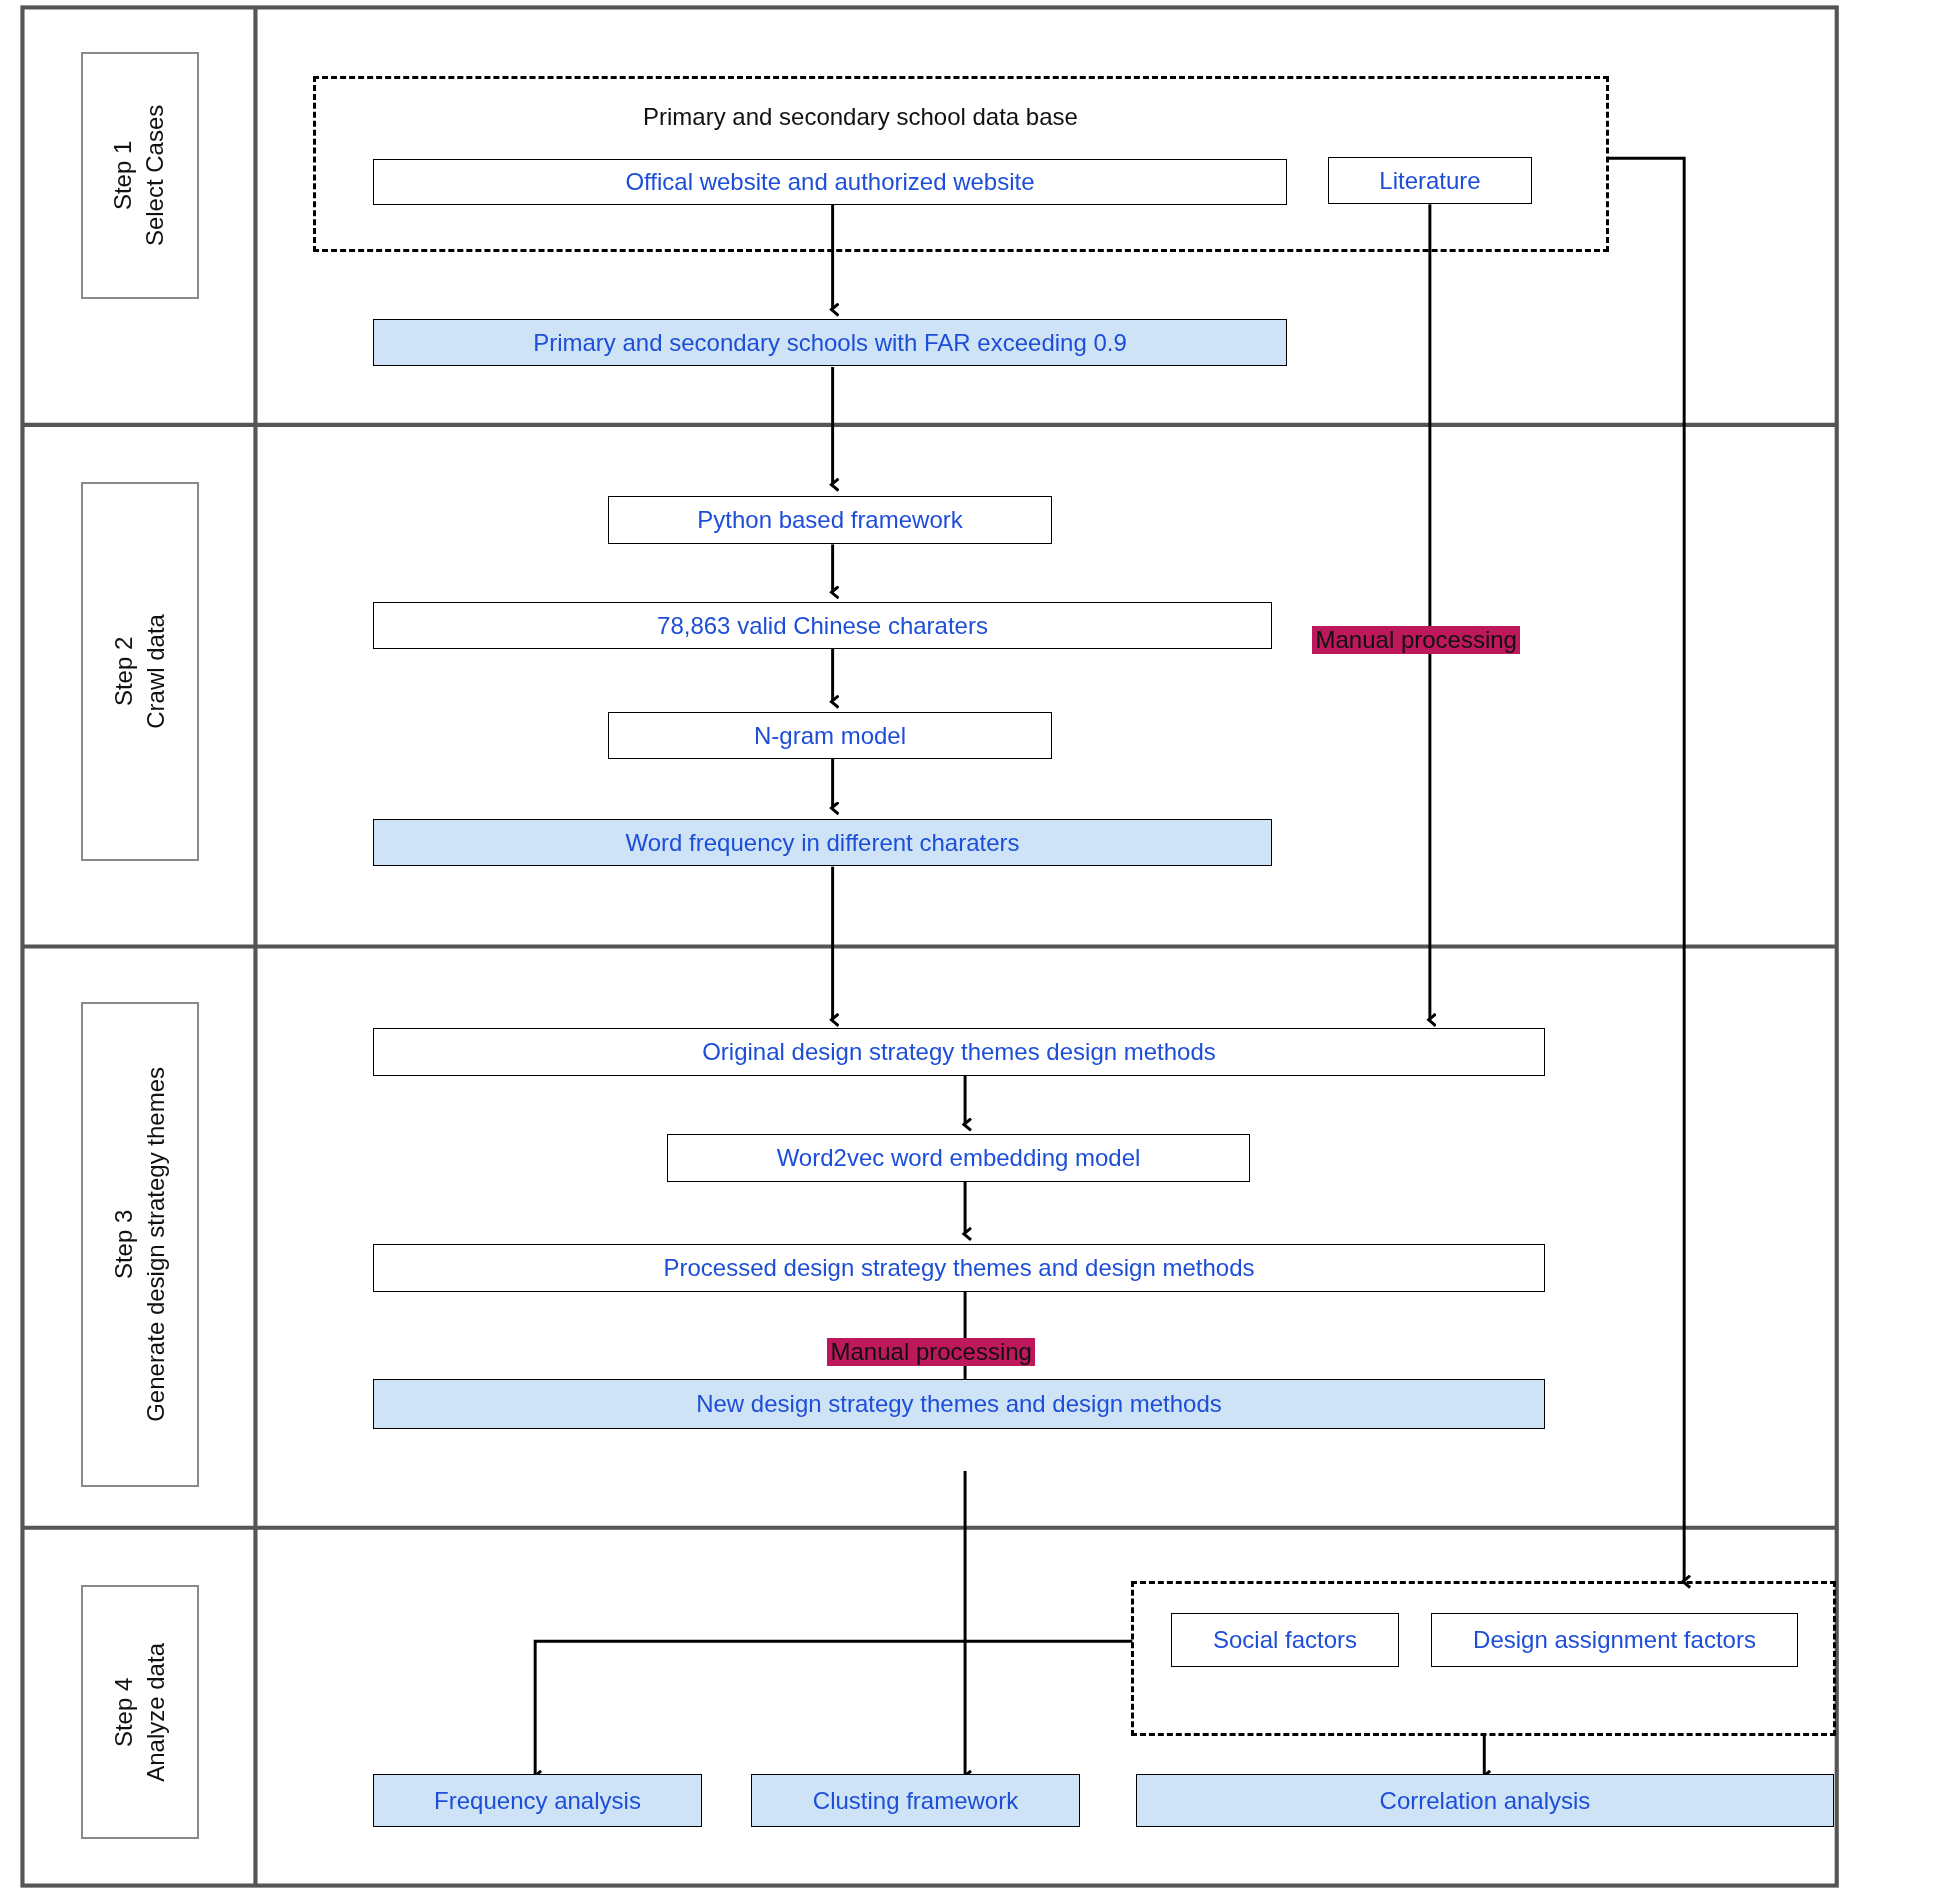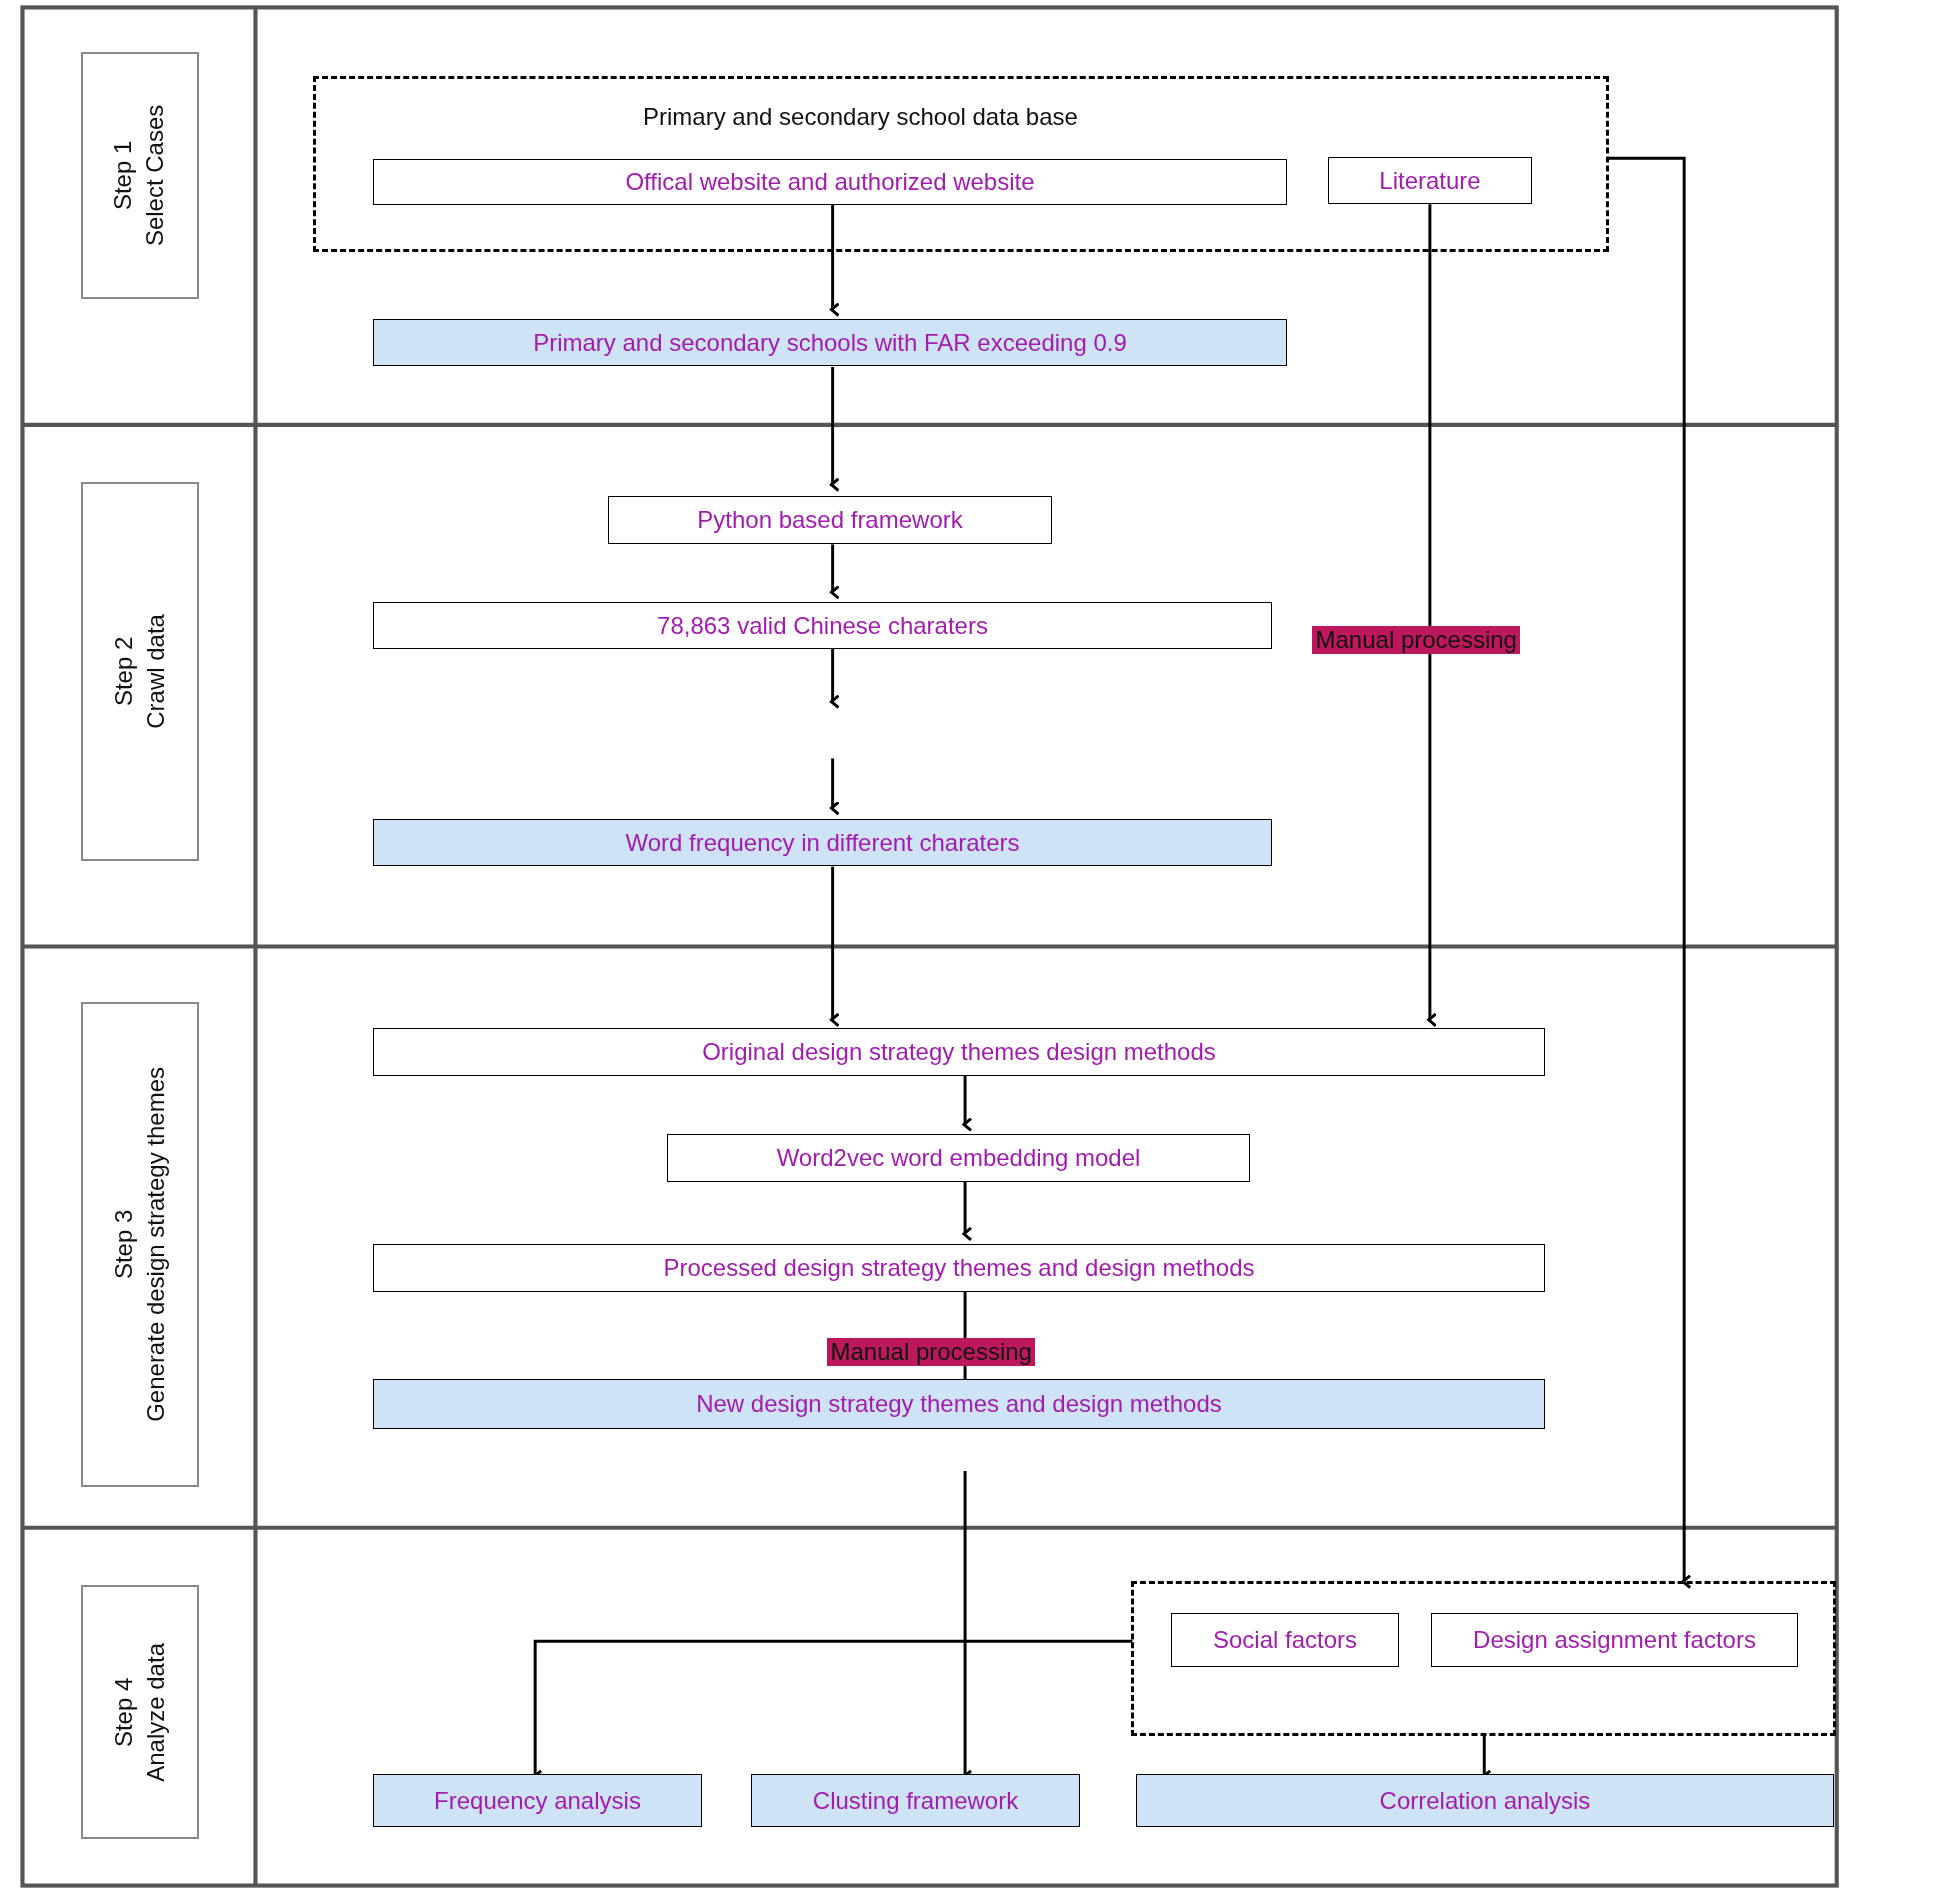--- a/index.html
+++ b/index.html
@@ -1,21 +1,21 @@
 <!DOCTYPE html>
 <html style="font-size:9.5px"><head>
 <meta charset="utf-8">
 <style>
   html,body{margin:0;padding:0;background:#ffffff;}
   body{font-family:"Liberation Sans", sans-serif;}
   #stage{position:relative;width:1955px;height:1893px;background:#fff;overflow:hidden;}
   svg.layer{position:absolute;left:0;top:0;width:1955px;height:1893px;pointer-events:none;}
   .node{position:absolute;box-sizing:border-box;border:1.8px solid #000;background:#ffffff;
         display:flex;align-items:center;justify-content:center;text-align:center;
-        font-family:"Liberation Sans", sans-serif;font-size:24px;color:#a21caf;line-height:1.15;}
+        font-family:"Liberation Sans", sans-serif;font-size:24px;color:#1d4ed8;line-height:1.15;}
   .node.blue{background:#cfe3f7;text-align:right;}
   .steplabel{position:absolute;box-sizing:border-box;border:2.4px solid #8a8a8a;background:#fff;
              display:flex;align-items:center;justify-content:center;}
   .steplabel .txt{transform:rotate(-90deg);white-space:nowrap;text-align:center;
              font-family:"Liberation Sans", sans-serif;font-size:24px;color:#111;line-height:1.35;}
   .dashbox{position:absolute;box-sizing:border-box;border:3px dashed #000;background:transparent;}
   .edgelabel{position:absolute;font-family:"Liberation Sans", sans-serif;font-size:24px;color:#111;
              background:#be185d;padding:0 3.5px;white-space:nowrap;}
   .capt{position:absolute;font-family:"Liberation Sans", sans-serif;font-size:24px;color:#111;white-space:nowrap;}
 </style>
@@ -90,20 +90,21 @@
   <div class="node" style="left:373px;top:159px;width:914px;height:46px;">Offical website and authorized website</div>
 
   <div class="node" style="left:1328px;top:157px;width:204px;height:47px;text-align:center;">Literature</div>
 
   <div class="node blue" style="left:373px;top:319px;width:914px;height:47px;">Primary and secondary schools with FAR exceeding 0.9</div>
 
   <div class="node" style="left:608px;top:496px;width:444px;height:48px;">Python based framework</div>
 
   <div class="node" style="left:373px;top:602px;width:899px;height:47px;">78,863 valid Chinese charaters</div>
 
+  <div class="node" style="left:608px;top:712px;width:444px;height:47px;">N-gram model</div>
 
   <div class="node blue" style="left:373px;top:819px;width:899px;height:47px;">Word frequency in different charaters</div>
 
   <div class="edgelabel" style="left:1312px;top:626px;">Manual processing</div>
 
   <div class="node" style="left:373px;top:1028px;width:1172px;height:48px;">Original design strategy themes design methods</div>
 
   <div class="node" style="left:667px;top:1134px;width:583px;height:48px;text-align:right;">Word2vec word embedding model</div>
 
   <div class="node" style="left:373px;top:1244px;width:1172px;height:48px;">Processed design strategy themes and design methods</div>

